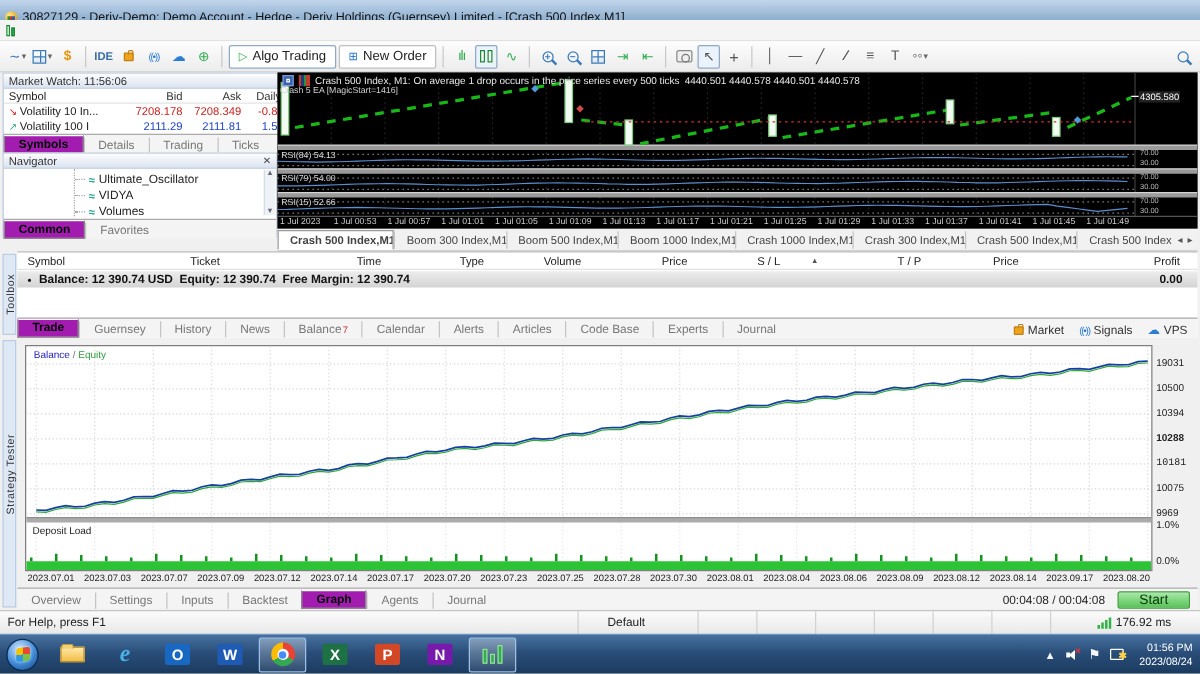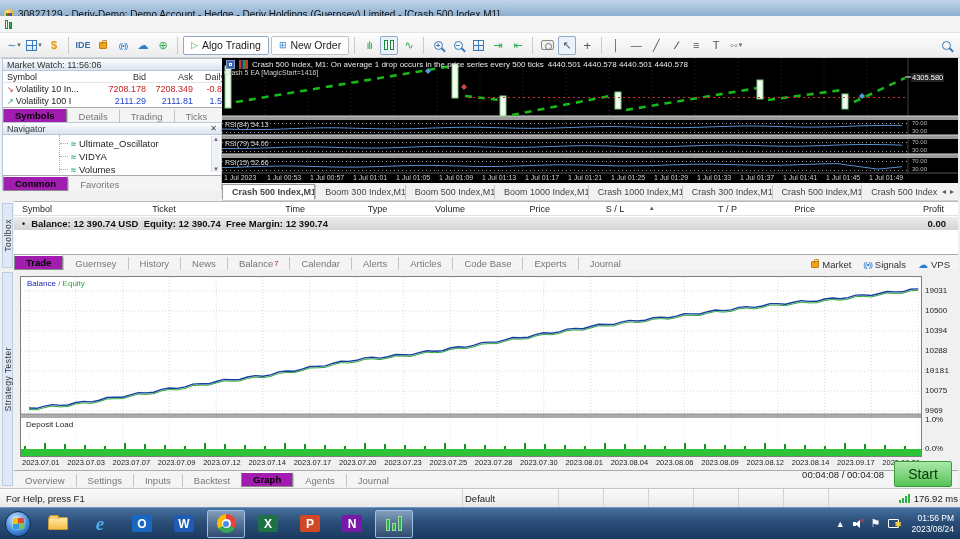--- a/index.html
+++ b/index.html
@@ -109,25 +109,25 @@
   .legend{position:absolute;left:6px;top:2px;font-size:8px}
   .legend .b{color:#2222bb}.legend .s{color:#777}.legend .e{color:#30a040}
   .dep-lbl{position:absolute;left:5px;top:143px;font-size:8px;color:#222}
   #tester-ylabels{position:absolute;left:925px;top:276px;width:34px;height:181px;font-size:8px;color:#222}
   #tester-ylabels span{position:absolute;left:0}
   #tester-dates{position:absolute;left:22px;top:458px;width:898px;display:flex;justify-content:space-between;font-size:7.5px;color:#222}
   #tester-tabs{position:absolute;left:14px;top:470px;width:944px;height:17px}
   #tester-tabs .subtabs{height:17px}
   .tester-right{margin-left:auto;display:flex;align-items:center;gap:10px;padding-right:6px}
   .t-progress{font-size:9.5px;color:#222}
-  .start-btn{width:58px;height:26px;background:linear-gradient(#a9e8a9,#57c457);border:1px solid #3a9a3a;border-radius:2px;font-size:14px;color:#073807;display:flex;align-items:center;justify-content:center;font-family:"Liberation Sans",sans-serif}
+  .start-btn{width:58px;height:14px;background:linear-gradient(#a9e8a9,#57c457);border:1px solid #3a9a3a;border-radius:2px;font-size:11px;color:#073807;display:flex;align-items:center;justify-content:center;font-family:"Liberation Sans",sans-serif}
 
   
   #statusbar{position:absolute;left:0;top:488px;width:960px;height:19px;background:linear-gradient(#fbfbfb,#e9e9e9);border-top:1px solid #c6c6c6;display:flex;align-items:center;font-size:9.5px;color:#222}
-  .sb-cell{height:100%;display:flex;align-items:center;border-left:1px solid #d2d2d2;padding:0 2px}
+  .sb-cell{height:100%;display:flex;align-items:center;border-left:1px solid #d2d2d2;padding:0 23px}
   .sb-help{flex:0 0 462px;padding-left:6px}
   .sb-default{flex:0 0 96px}
   .sb-empty{flex:0 0 45px}
   .sb-latency{flex:1;justify-content:flex-end;gap:4px}
   .sigbars{display:inline-flex;align-items:flex-end;gap:1px}
   .sigbars i{display:block;width:2px;background:#2fb344}
 
   
   #taskbar{position:absolute;left:0;top:507px;width:960px;height:32px;background:linear-gradient(#47719f,#2a4e79 45%,#1b3a5f);border-top:1px solid #6f95c0;display:flex;align-items:center}
   .orb{width:26px;height:26px;border-radius:50%;margin:0 6px 0 5px;background:radial-gradient(circle at 40% 30%,#cfe7ff,#3f8ad8 55%,#123f77);border:1px solid #0d2b52;display:flex;align-items:center;justify-content:center}
@@ -597,21 +597,21 @@
       </svg>
     <div class="legend">
       <span class="b">Balance</span><span class="s"> / </span><span class="e">Equity</span>
     </div>
     <div class="dep-lbl">Deposit Load</div>
   </div>
   <div id="tester-ylabels">
       <span style="top: 10px;">19031</span>
       <span style="top: 30px;">10500</span>
       <span style="top: 50px;">10394</span>
-      <span style="top: 70px;">10288</span>
+      <span style="top: 70px; font-weight: bold;">10288</span>
       <span style="top: 90px; font-family: Liberation Mono, monospace;">10181</span>
       <span style="top: 110px;">10075</span>
       <span style="top: 130px;">9969</span>
       <span style="top: 139px;">1.0%</span>
       <span style="top: 168px;">0.0%</span>
     </div>
   <div id="tester-dates">
       <span>2023.07.01</span>
       <span>2023.07.03</span>
       <span>2023.07.07</span>

